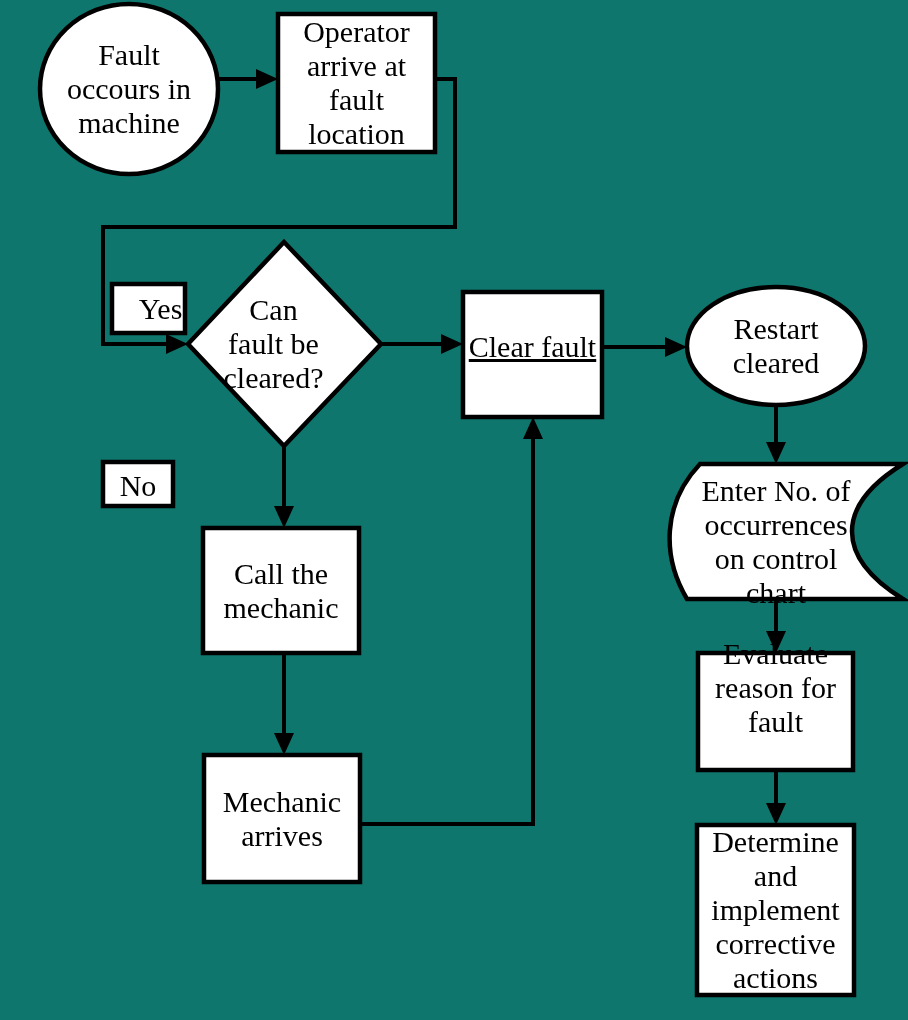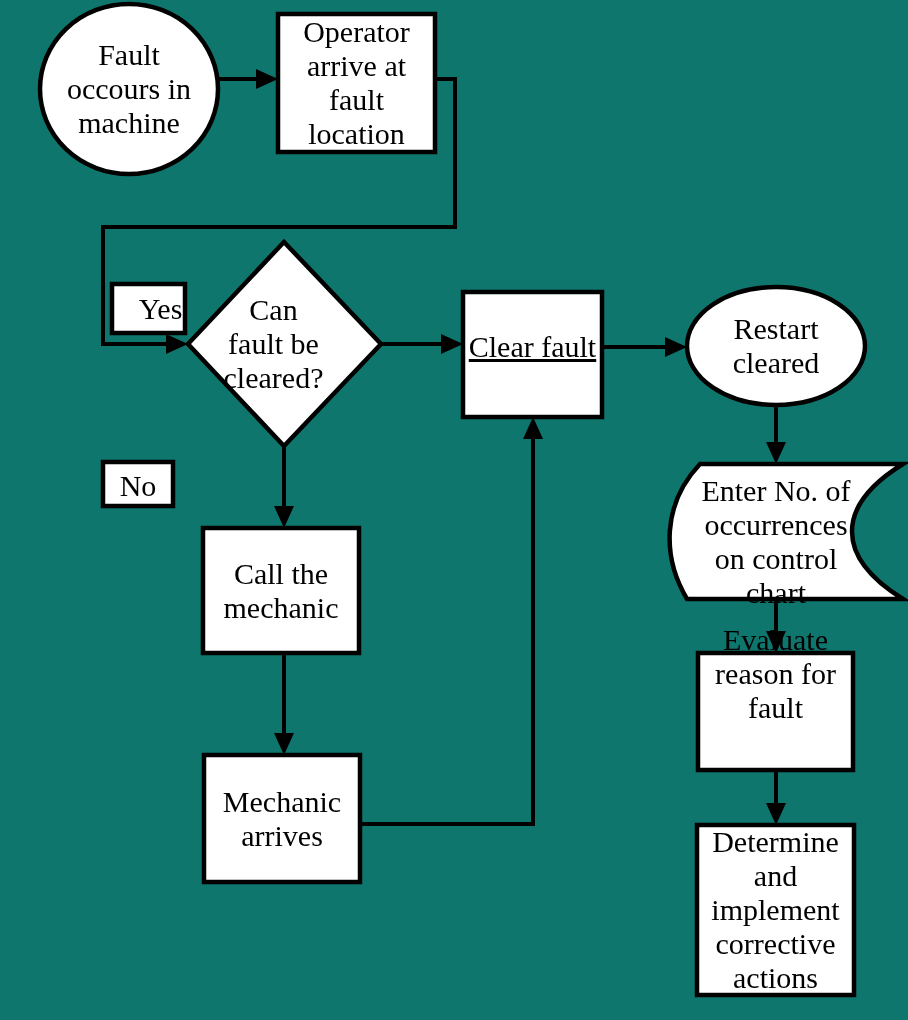--- a/index.html
+++ b/index.html
@@ -126,21 +126,21 @@
   <div class="label" style="left:463px; top:292px; width:139px; height:110px;text-decoration:underline;">Clear fault</div>
 
   <div class="label" style="left:687px; top:287px; width:178px; height:118px;">Restart
 cleared</div>
 
   <div class="label" style="left:676px; top:462px; width:200px; height:137px;margin-top:11px;">Enter No. of
 occurrences
 on control
 chart</div>
 
-  <div class="label" style="left:698px; top:615px; width:155px; height:117px;">Evaluate
+  <div class="label" style="left:698px; top:629px; width:155px; height:117px;">Evaluate
 reason for
 fault</div>
 
   <div class="label" style="left:697px; top:825px; width:157px; height:170px;">Determine
 and
 implement
 corrective
 actions</div>
 
   <div class="label" style="left:203px; top:528px; width:156px; height:125px;">Call the

